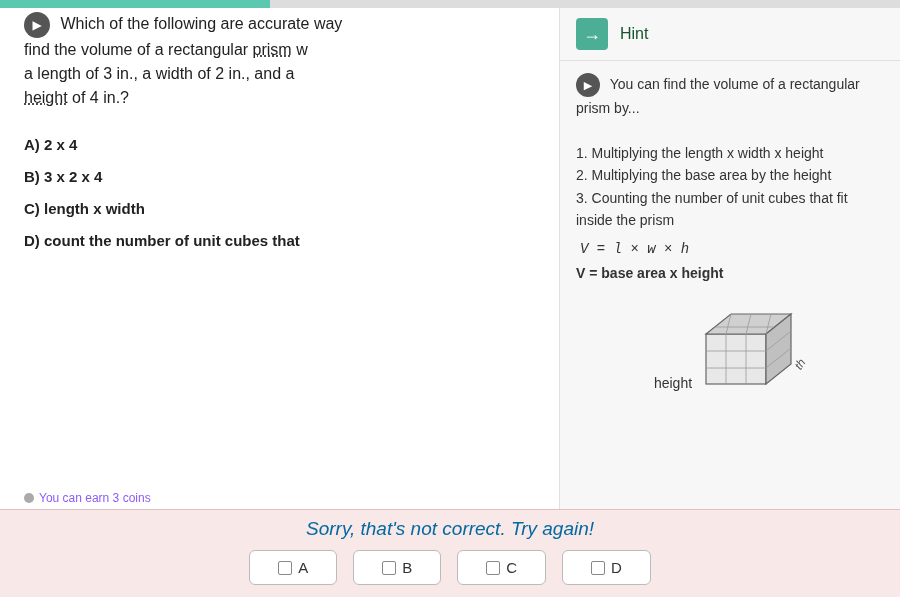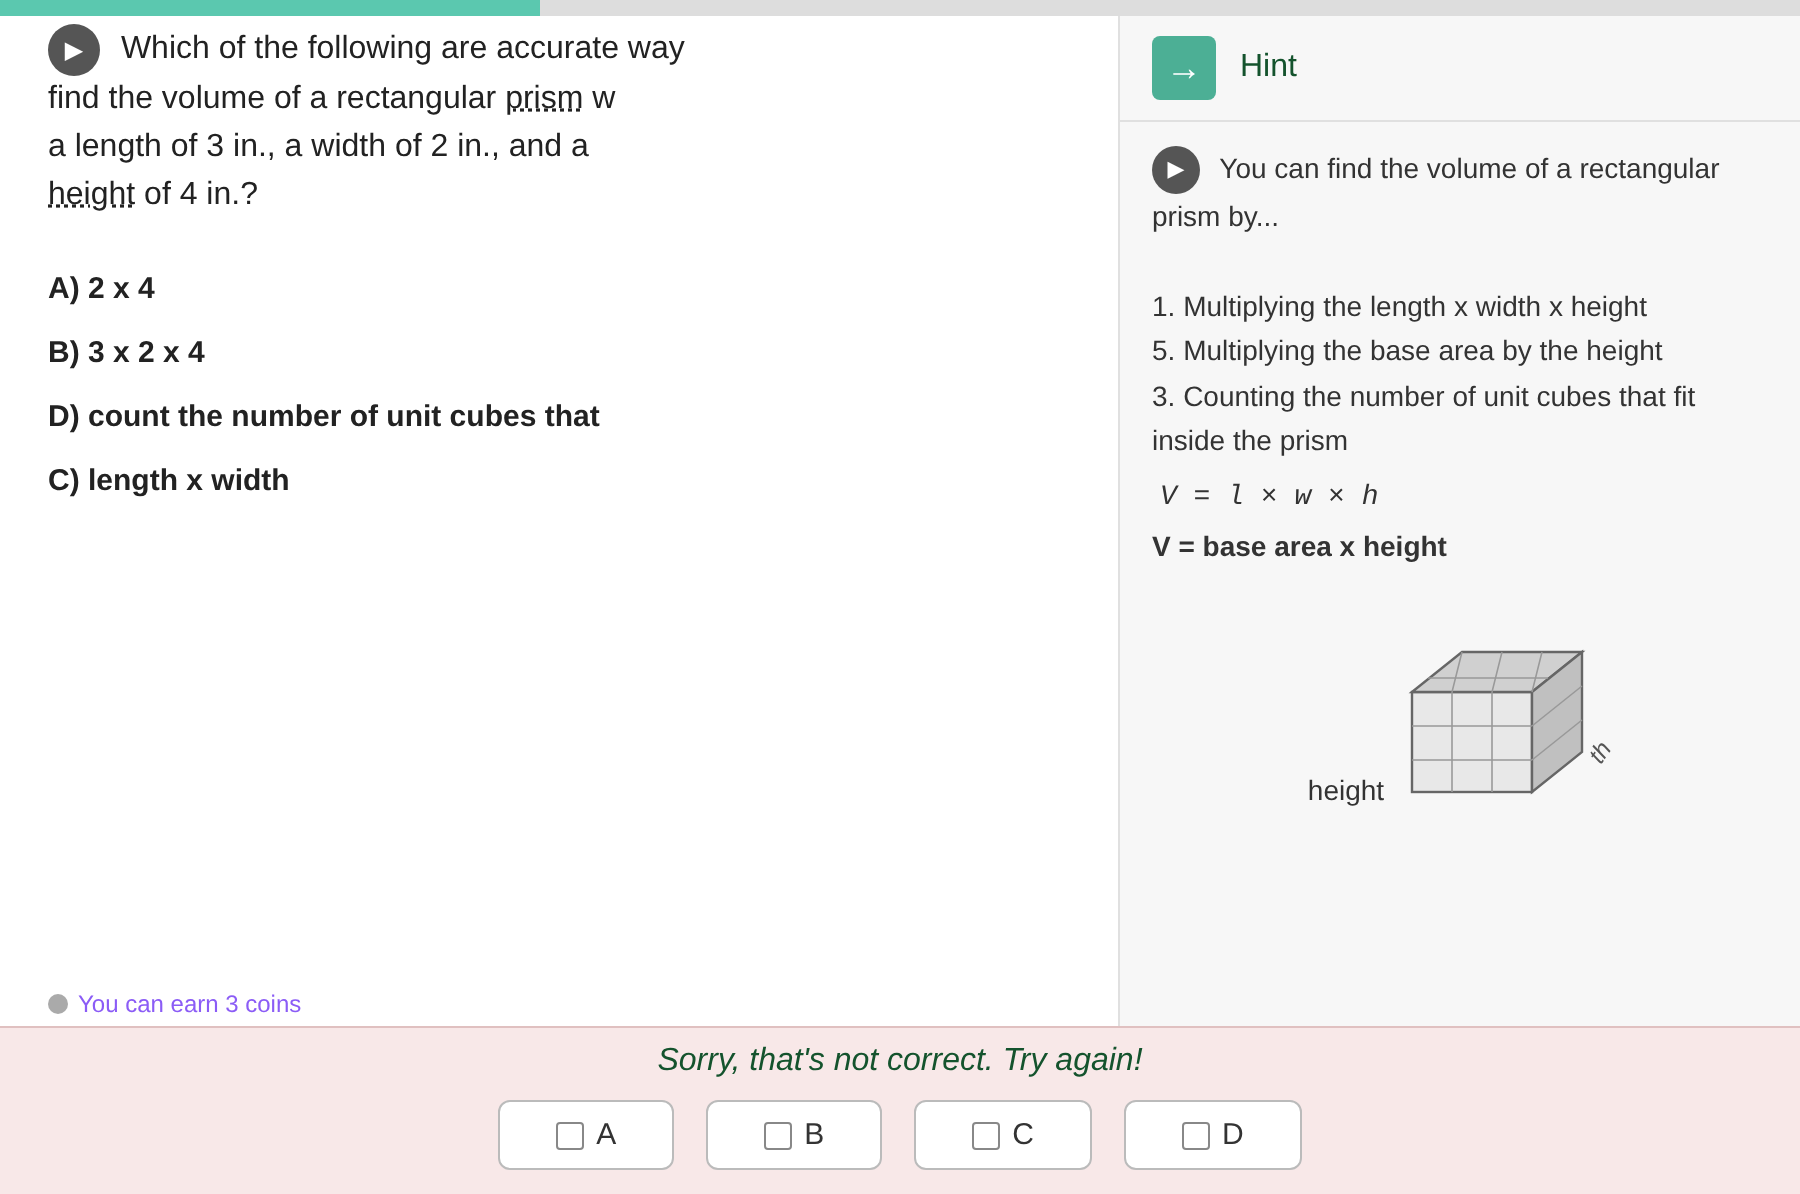--- a/index.html
+++ b/index.html
@@ -163,21 +163,21 @@
     .hint-formula {
       font-style: italic;
       margin: 6px 0 2px 4px;
       font-size: 14px;
       font-family: Liberation Mono, monospace;
     }
 
     .hint-formula-bold {
       font-weight: bold;
       font-size: 14px;
-      margin-bottom: 22px;
+      margin-bottom: 10px;
     }
 
     
     .cube-area {
       display: flex;
       justify-content: center;
       align-items: flex-end;
       padding: 10px 0 10px 0;
       position: relative;
     }
@@ -187,22 +187,22 @@
       background: #f8e8e8;
       padding: 8px 0 12px 0;
       display: flex;
       flex-direction: column;
       align-items: center;
       gap: 10px;
       border-top: 1px solid #e0c0c0;
     }
 
     .error-message {
-      color: #14532d;
-      font-size: 16px;
+      color: #0369a1;
+      font-size: 19px;
       font-style: italic;
       text-align: center;
     }
 
     .answer-buttons {
       display: flex;
       gap: 16px;
     }
 
     .answer-btn {
@@ -240,42 +240,42 @@
       <span class="speaker-icon">▶</span>
       Which of the following are accurate way<br>
       find the volume of a rectangular <span class="underline-dotted">prism</span> w<br>
       a length of 3 in., a width of 2 in., and a <br>
       <span class="underline-dotted">height</span> of 4 in.?
     </div>
 
     <div class="answers-list">
       <div class="answer-item">A) 2 x 4</div>
       <div class="answer-item">B) 3 x 2 x 4</div>
+      <div class="answer-item">C) length x width</div>
       <div class="answer-item">D) count the number of unit cubes that</div>
-      <div class="answer-item">C) length x width</div>
     </div>
 
     <div class="coins-info">
       <span class="coin-dot"></span>
       <span>You can earn 3 coins</span>
     </div>
   </div>
 
   <div class="right-panel">
     <div class="hint-header">
       <button class="next-btn">→</button>
       <span class="hint-title">Hint</span>
     </div>
 
     <div class="hint-content">
       <span class="speaker-icon">▶</span>
       <span>You can find the volume of a rectangular prism by...</span>
       <br><br>
       <span>1. Multiplying the length x width x height</span><br>
-      <span>5. Multiplying the base area by the height</span><br>
+      <span>2. Multiplying the base area by the height</span><br>
       <span>3. Counting the number of unit cubes that fit inside the prism</span>
       <br>
       <div class="hint-formula">V = l × w × h</div>
       <div class="hint-formula-bold">V = base area x height</div>
 
       
       <div class="cube-area">
         <span style="font-size:14px; margin-right:4px;">height</span>
         <svg width="110" height="90" viewBox="0 0 110 90">
 

